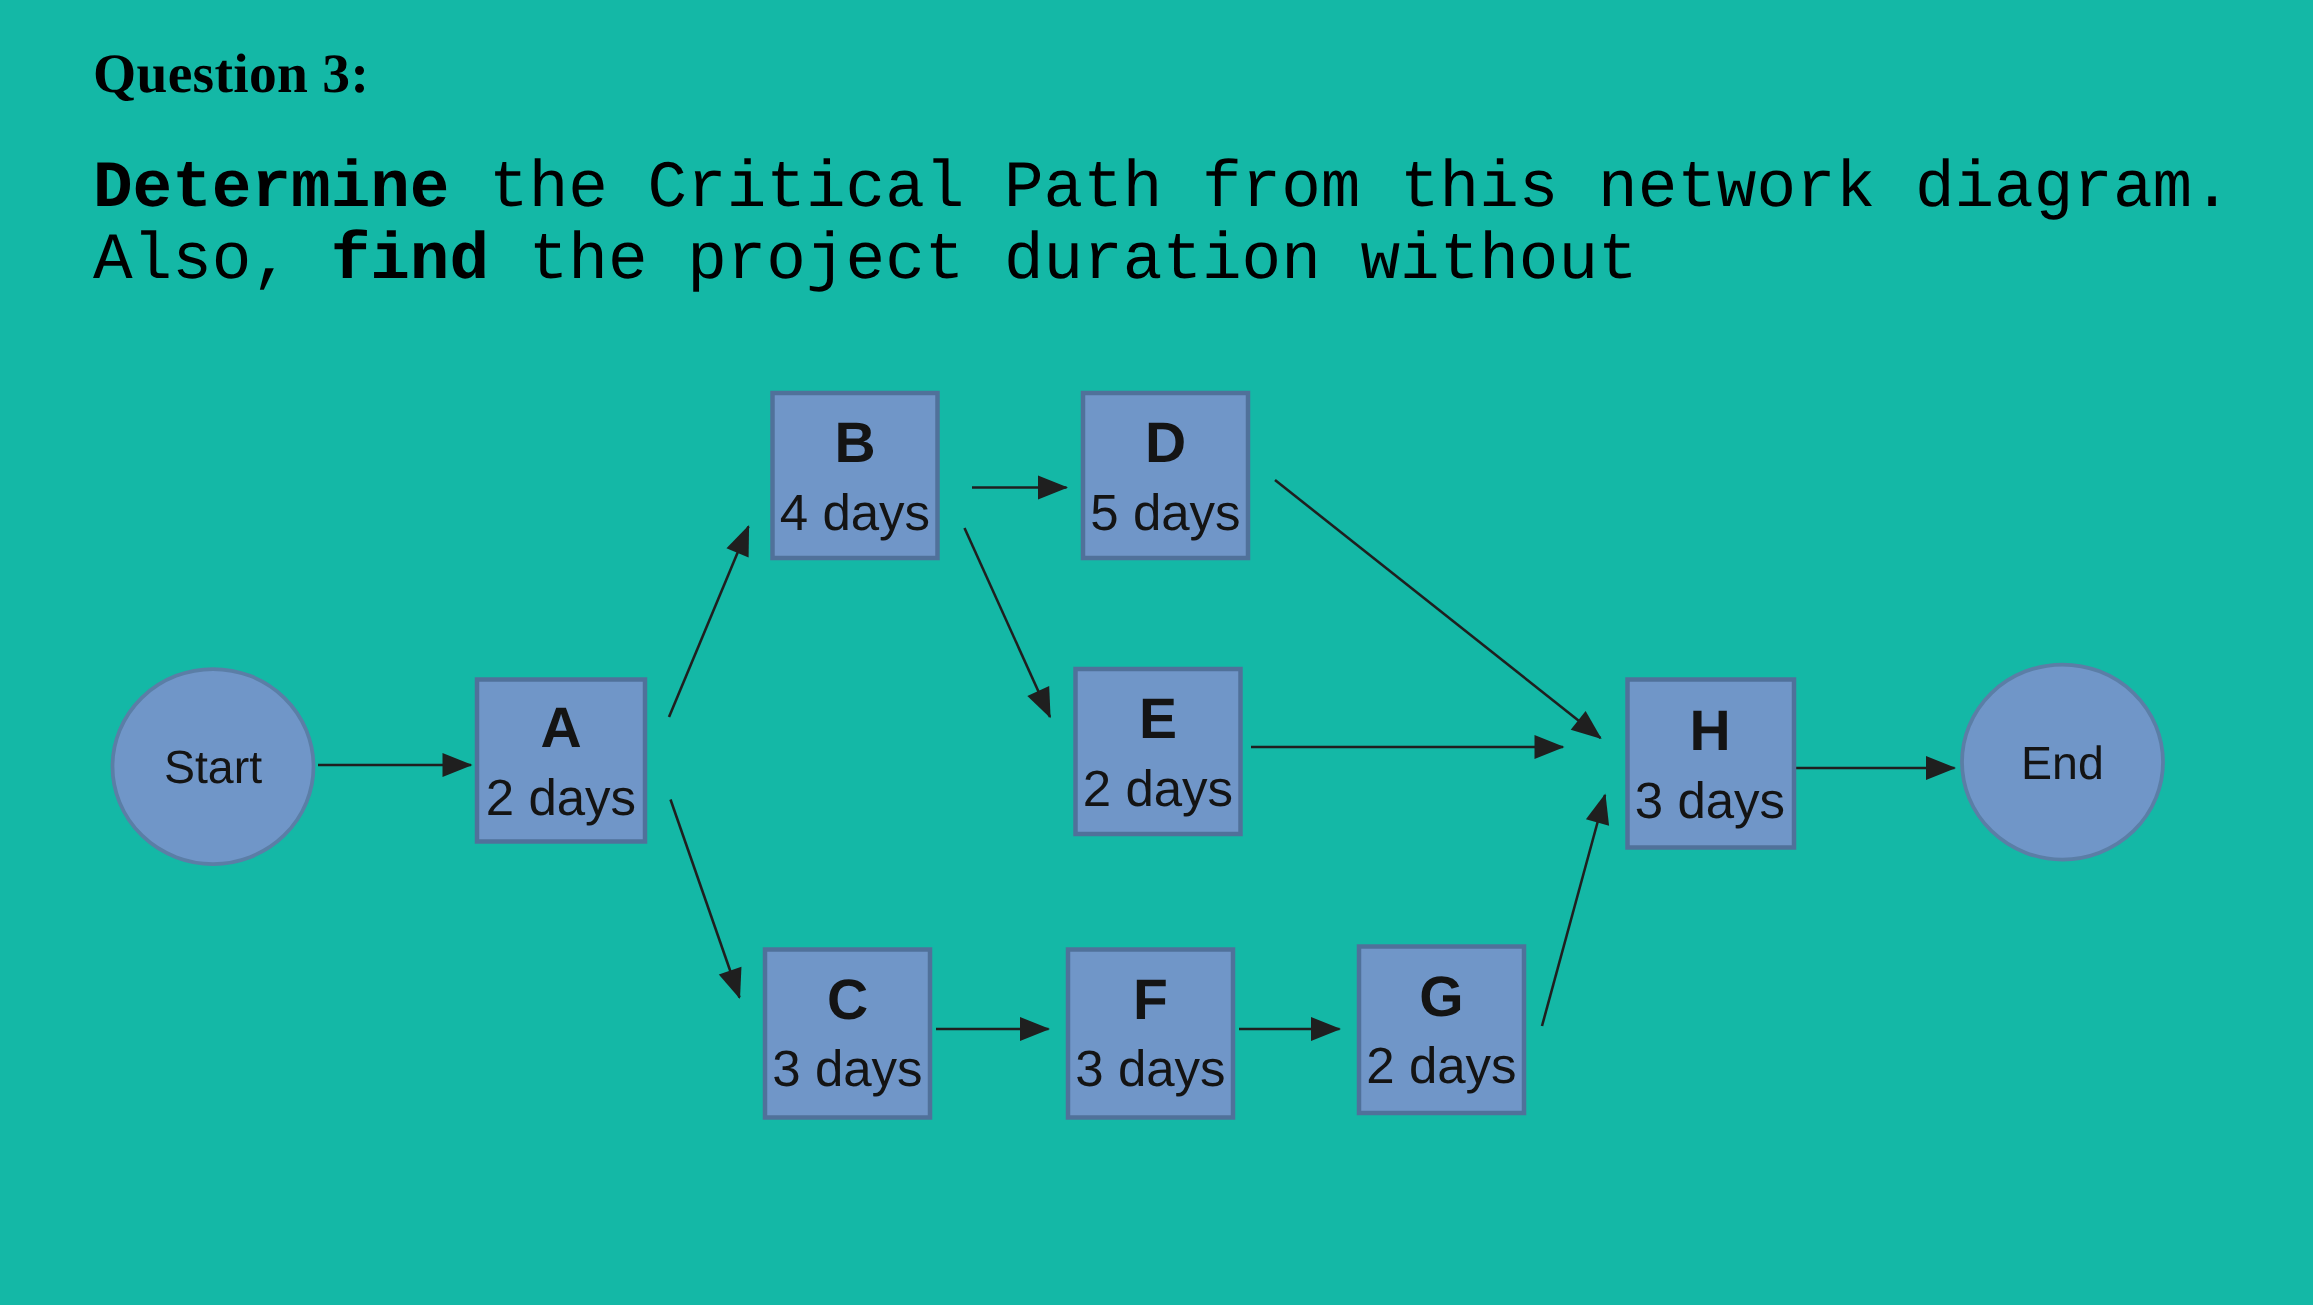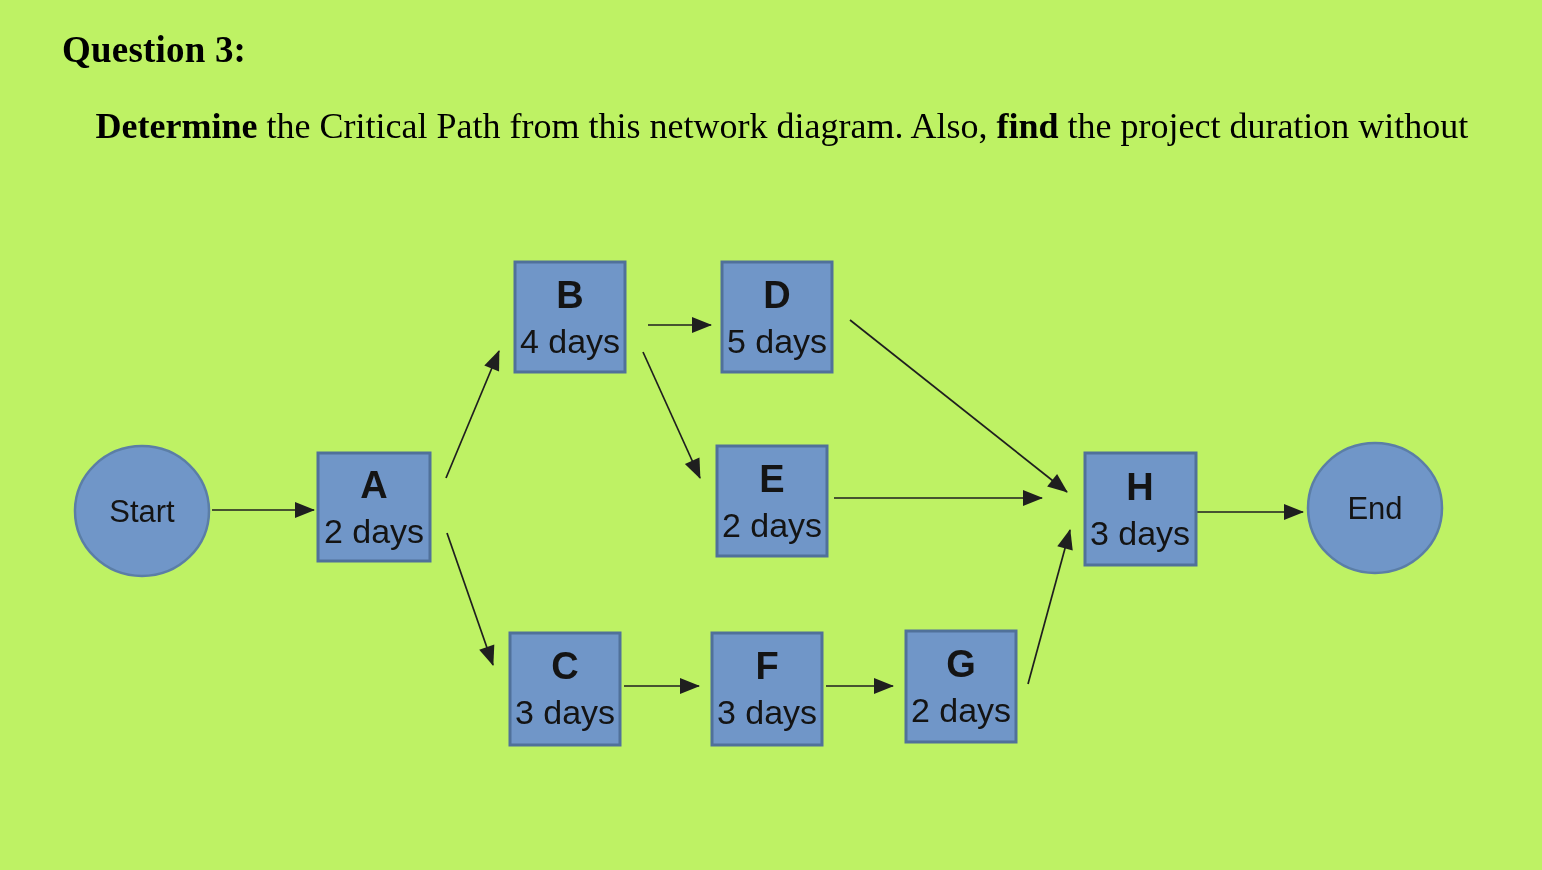--- a/index.html
+++ b/index.html
@@ -1,27 +1,27 @@
 <!DOCTYPE html>
 <html><head>
 <meta charset="utf-8">
 <style>
   html,body { margin:0; padding:0; background:#ffffff; }
   .page {
     position:relative; width:1542px; height:870px;
-    background:#bef264; overflow:hidden;
-    font-family:"Liberation Serif", serif; color:#000;text-align:center;
+    background:#14b8a6; overflow:hidden;
+    font-family:"Liberation Serif", serif; color:#000;
   }
   .q-heading {
     position:absolute; left:62px; top:28px;
     font-size:37px; font-weight:700; letter-spacing:0.2px;
   }
   .q-body {
     position:absolute; left:62px; top:102px;
-    font-size:36px; line-height:48px; width:1440px;
+    font-size:44px; line-height:48px; width:1440px;font-family:Liberation Mono, monospace;
   }
   .q-body .b { font-weight:700; }
   svg.diagram { position:absolute; left:0; top:0; }
   .node-letter {
     font-family:"Liberation Sans", sans-serif;
     font-size:38px; font-weight:700; fill:#141414; text-anchor:middle;
   }
   .node-days {
     font-family:"Liberation Sans", sans-serif;
     font-size:34px; font-weight:400; fill:#141414; text-anchor:middle;

